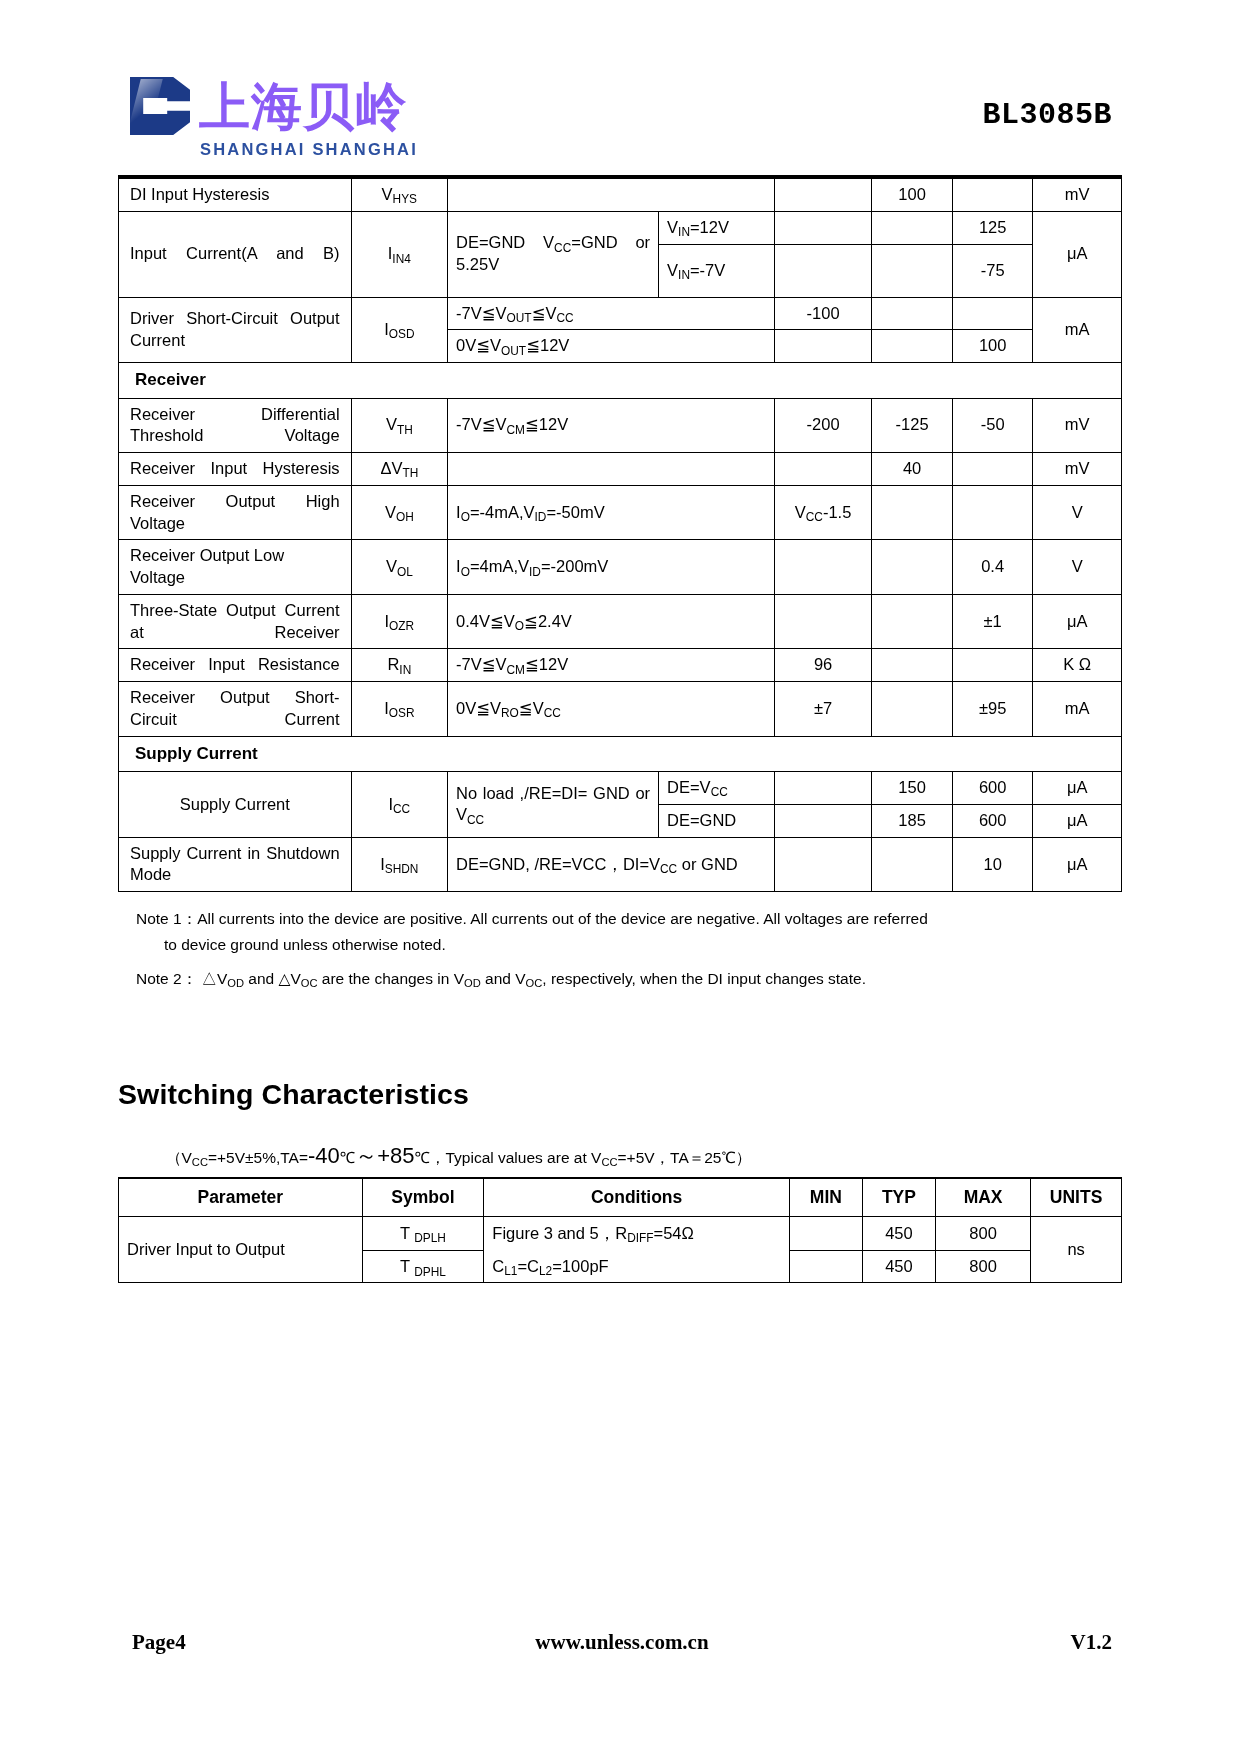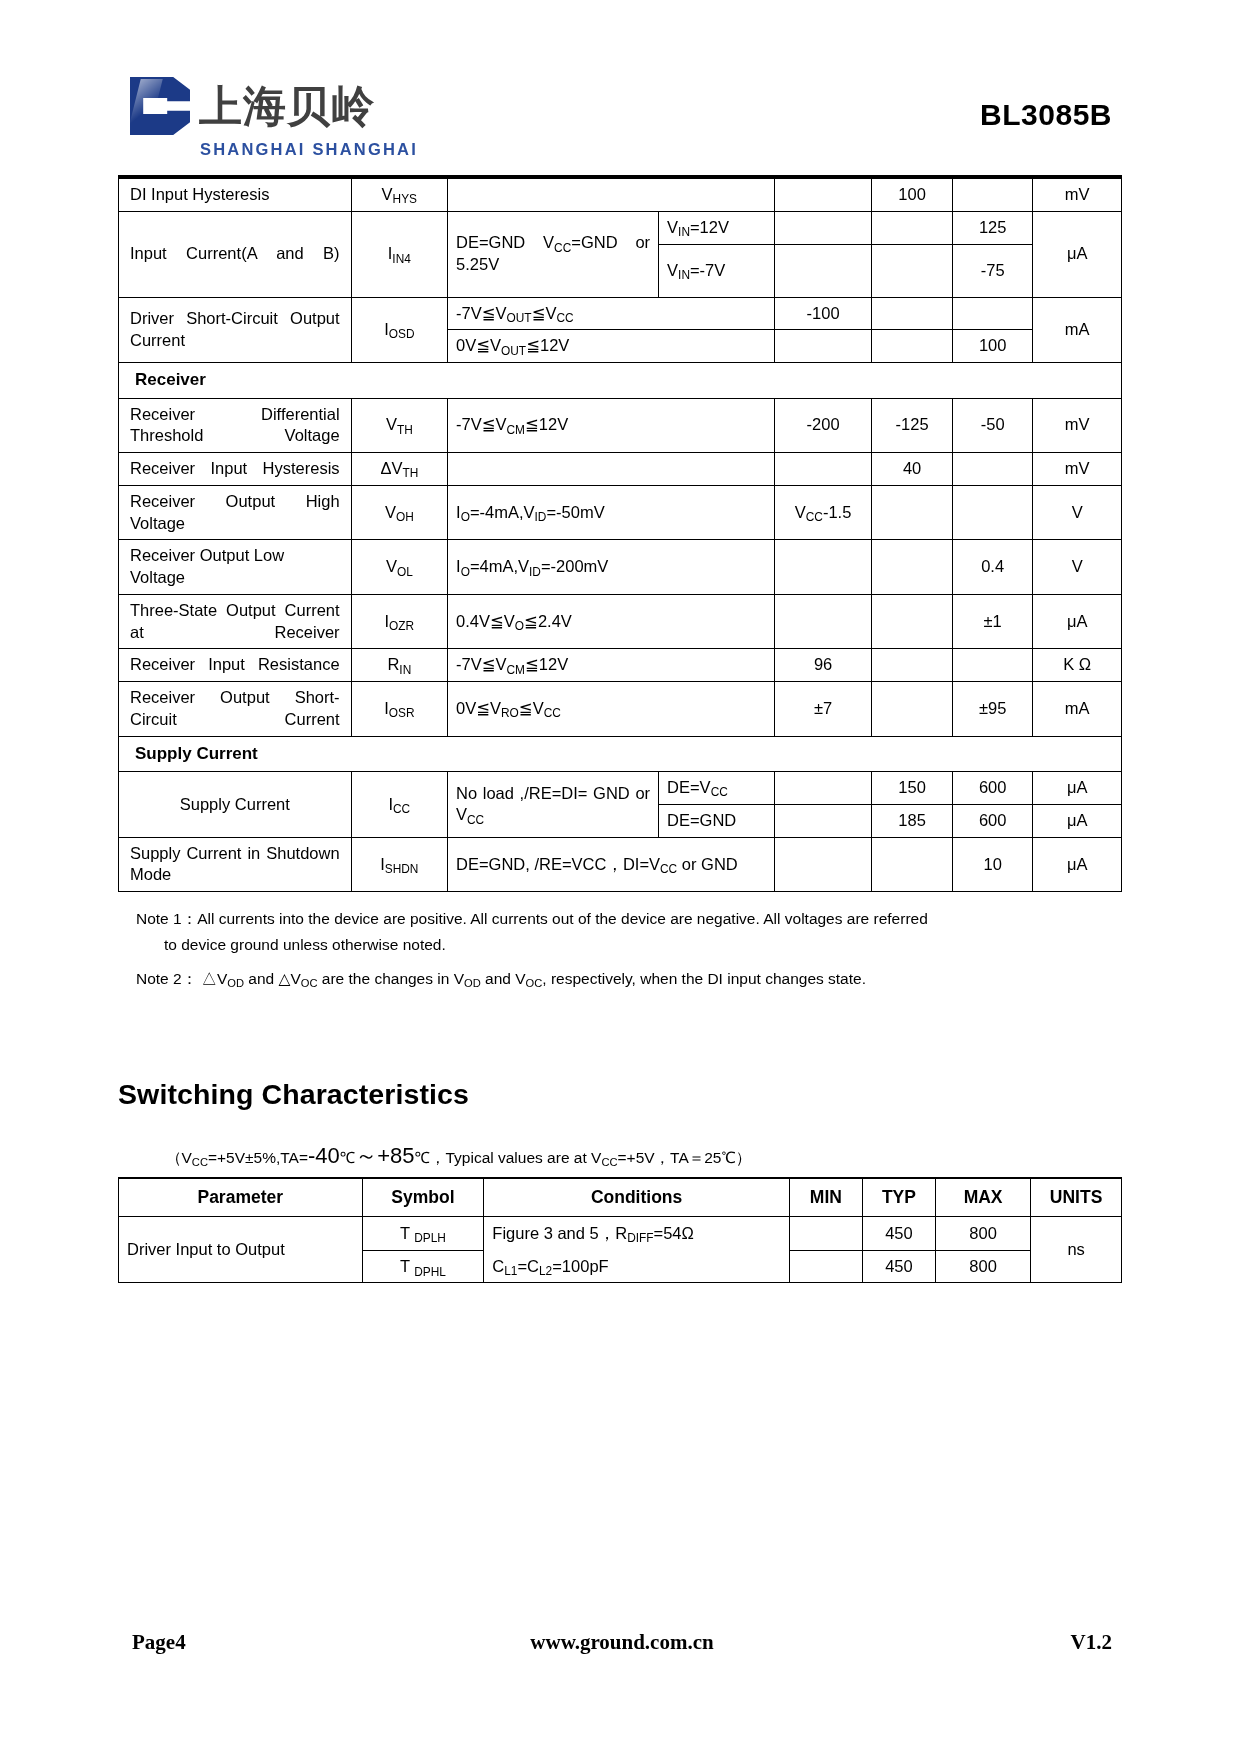--- a/index.html
+++ b/index.html
@@ -58,38 +58,38 @@
   }
   .logo-mark .b-gloss {
     position: absolute;
     left: 4px; top: 2px;
     width: 22px; height: 54px;
     background: linear-gradient(135deg, rgba(255,255,255,.55), rgba(255,255,255,0) 60%);
     transform: skewX(-14deg);
   }
   .logo-cn {
     font-family: "DejaVu Sans", sans-serif;
-    font-size: 43px;
-    font-weight: bold;
-    color: #404040;
+    font-size: 51px;
+    font-weight: bold;
+    color: #8b5cf6;
     letter-spacing: 1px;
     line-height: 1;
     text-align: right;
   }
   .logo-en {
     margin-left: 70px;
     margin-top: 5px;
     font-family: "Liberation Sans", sans-serif;
     font-size: 16.5px;
     font-weight: bold;
     color: #2c50a0;
     letter-spacing: 2.2px;
   }
   .part-number {
-    font-family: Liberation Sans, sans-serif;
+    font-family: Liberation Mono, monospace;
     font-size: 30px;
     font-weight: bold;
     letter-spacing: 0.5px;
     padding-right: 8px;
   }
   .header-rule {
     margin: 0 118px 0 118px;
     border-bottom: 2.5px solid #000;
   }
 
@@ -442,17 +442,17 @@
         <td class="sw-cond nt">C<sub>L1</sub>=C<sub>L2</sub>=100pF</td>
         <td class="sw-num"></td>
         <td class="sw-num">450</td>
         <td class="sw-num">800</td>
       </tr>
     </tbody>
   </table>
 
   <div class="footer">
     <span class="pg">Page4</span>
-    <span class="url">www.ground.com.cn</span>
+    <span class="url">www.unless.com.cn</span>
     <span class="ver">V1.2</span>
   </div>
 
 </div>
 
 </body></html>

